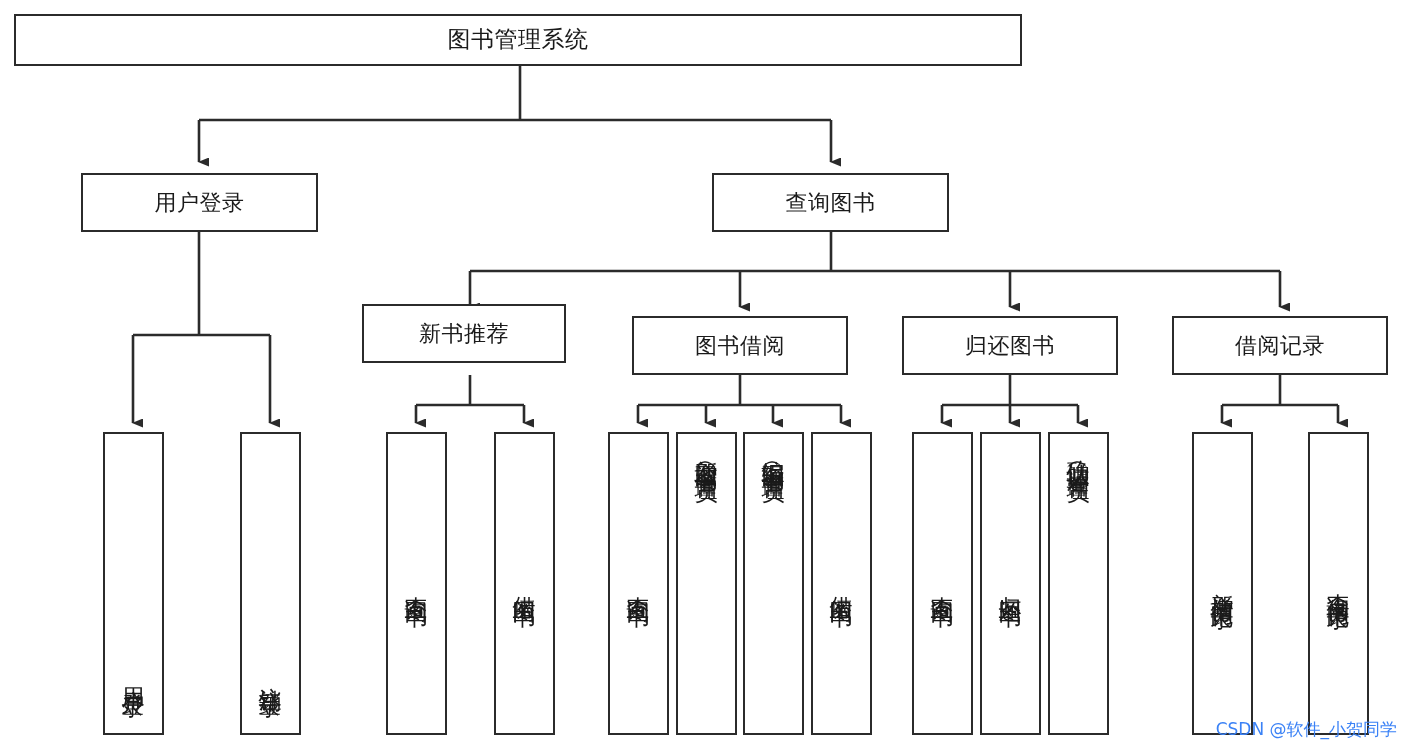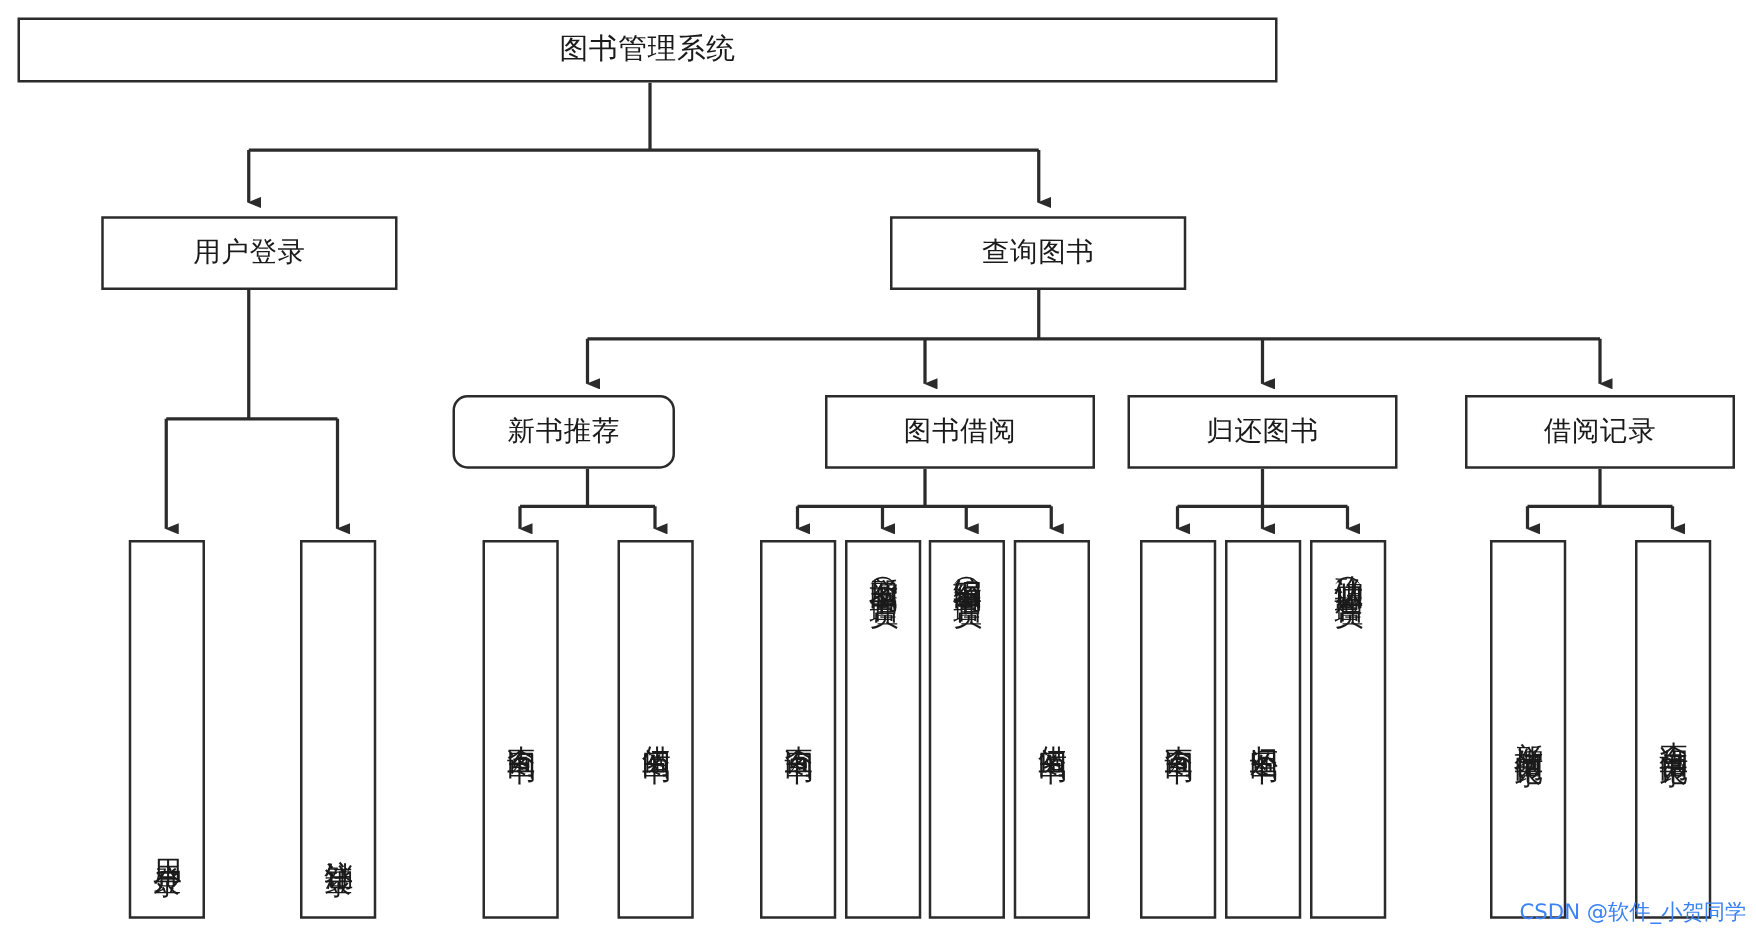--- a/index.html
+++ b/index.html
@@ -143,24 +143,24 @@
     <span class="node-label">图书管理系统</span>
   </div>
 
   <div class="node horiz" style="left:81px; top:173px; width:237px; height:59px;">
     <span class="node-label">用户登录</span>
   </div>
   <div class="node horiz" style="left:712px; top:173px; width:237px; height:59px;">
     <span class="node-label">查询图书</span>
   </div>
 
-  <div class="node horiz" style="left:362px; top:316px; width:178px; height:59px;border-radius:12px;">
+  <div class="node horiz" style="left:362px; top:304px; width:204px; height:59px;">
     <span class="node-label">新书推荐</span>
   </div>
-  <div class="node horiz" style="left:660px; top:316px; width:216px; height:59px;">
+  <div class="node horiz" style="left:632px; top:316px; width:216px; height:59px;">
     <span class="node-label">图书借阅</span>
   </div>
   <div class="node horiz" style="left:902px; top:316px; width:216px; height:59px;">
     <span class="node-label">归还图书</span>
   </div>
   <div class="node horiz" style="left:1172px; top:316px; width:216px; height:59px;">
     <span class="node-label">借阅记录</span>
   </div>
 
   <div class="node vert bottomed" style="left:103px; top:432px; width:61px; height:303px;">

